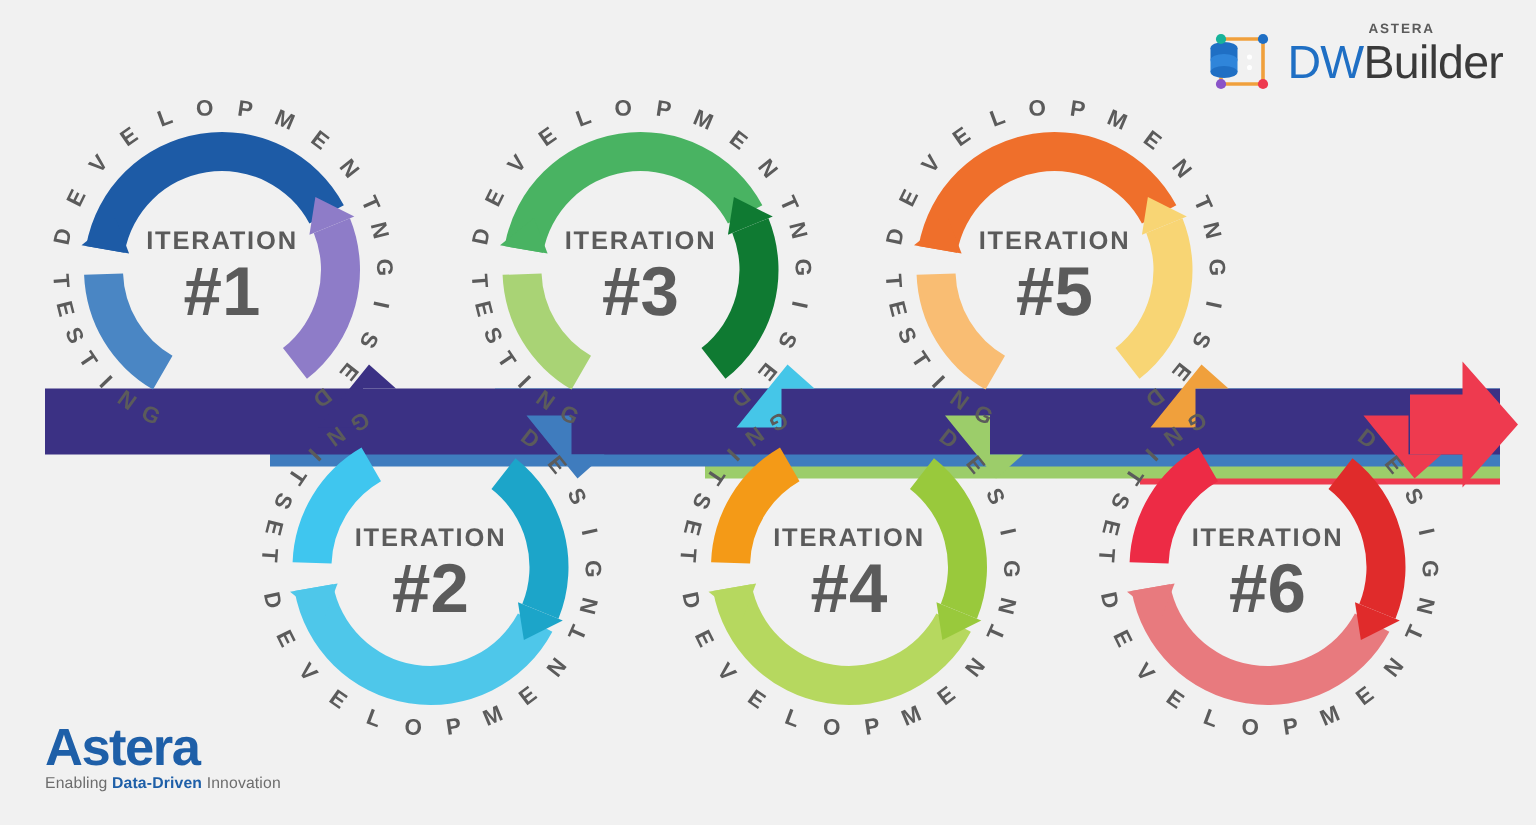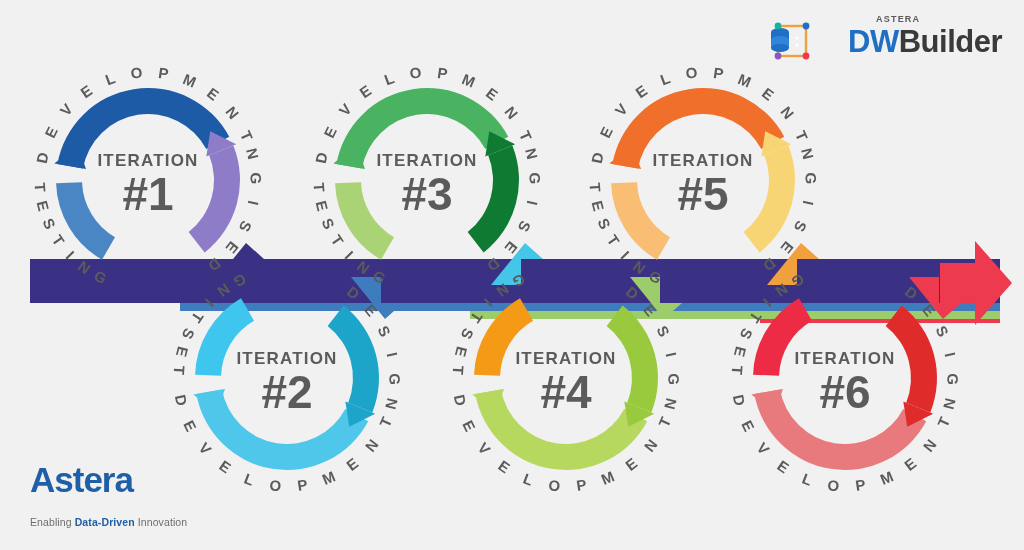--- a/index.html
+++ b/index.html
@@ -15,33 +15,33 @@
   .brand-dw{
     position:absolute; right:22px; top:18px;
     display:flex; align-items:center; gap:8px;
   }
   .dw-text{position:relative;line-height:1;}
   .dw-astera{
     position:absolute; top:-11px; left:54px;
     font-size:9px; letter-spacing:1.2px; color:#5b5b5b; font-weight:700;
   }
   .dw-name{
-    font-size:31px; font-weight:700; color:#3a3a3a; letter-spacing:-0.5px;margin-left:26px;
+    font-size:31px; font-weight:400; color:#3a3a3a; letter-spacing:-0.5px;
   }
   .dw-name .b{color:#1f6fc4;}
 
   .brand-astera{
     position:absolute; left:30px; bottom:22px;
   }
   .as-name{
     font-size:35px;font-weight:700;color:#1e5fa8;letter-spacing:-1px;line-height:1;
     position:relative;
   }
   .as-tag{
-    font-size:10.5px;color:#6d6d6d;margin-top:19px;letter-spacing:0.1px;
+    font-size:10.5px;color:#6d6d6d;margin-top:0;letter-spacing:0.1px;
   }
   .as-tag b{color:#1e5fa8;}
 </style>
 </head>
 <body>
 
 <div id="stage">
 
   <svg class="diagram" viewBox="0 0 1024 550">
     <defs>

